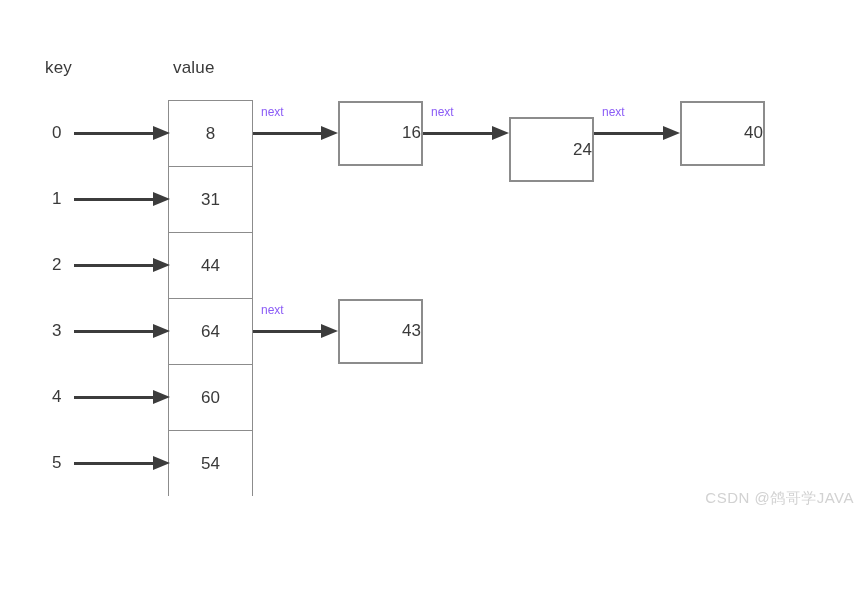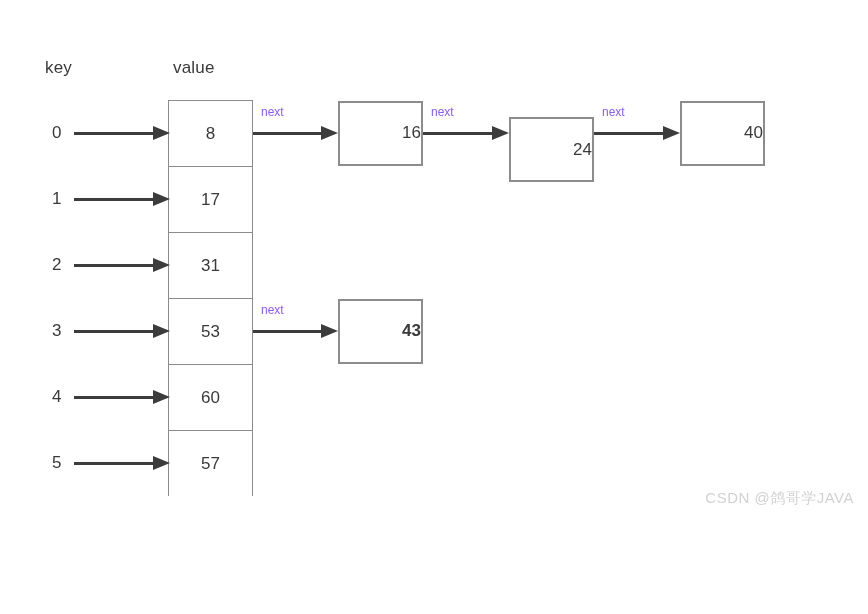--- a/index.html
+++ b/index.html
@@ -157,33 +157,33 @@
 <div id="canvas">
 
   <div id="hdr-key" class="col-header">key</div>
   <div id="hdr-value" class="col-header">value</div>
 
   <div id="bucket-table">
       <div class="bucket-cell">
         <span>8</span>
       </div>
       <div class="bucket-cell">
-        <span>17</span>
-      </div>
-      <div class="bucket-cell">
         <span>31</span>
       </div>
       <div class="bucket-cell">
-        <span>53</span>
+        <span>44</span>
+      </div>
+      <div class="bucket-cell">
+        <span>64</span>
       </div>
       <div class="bucket-cell">
         <span>60</span>
       </div>
       <div class="bucket-cell">
-        <span>57</span>
+        <span>54</span>
       </div>
     </div>
 
   <div id="key-rows">
       <div class="key-row" style="top: 100px;">
         <div class="key-label">0</div>
         <div class="key-arrow">
           <div class="shaft"></div>
           <div class="head"></div>
         </div>
@@ -262,19 +262,19 @@
       </div>
       <div class="next-label" style="left: 602px; top: 105px;">next</div>
       <div class="node" style="left: 680px; top: 100.5px;">
         <span>40</span>
       </div>
       <div class="next-arrow" style="left: 253px; width: 85px; top: 324px;">
         <div class="shaft"></div>
         <div class="head"></div>
       </div>
       <div class="next-label" style="left: 261px; top: 303px;">next</div>
-      <div class="node" style="left: 338px; top: 298.5px; font-weight: bold;">
+      <div class="node" style="left: 338px; top: 298.5px;">
         <span>43</span>
       </div>
     </div>
 
   <div id="watermark">CSDN @鸽哥学JAVA</div>
 </div>
 
 </body></html>

